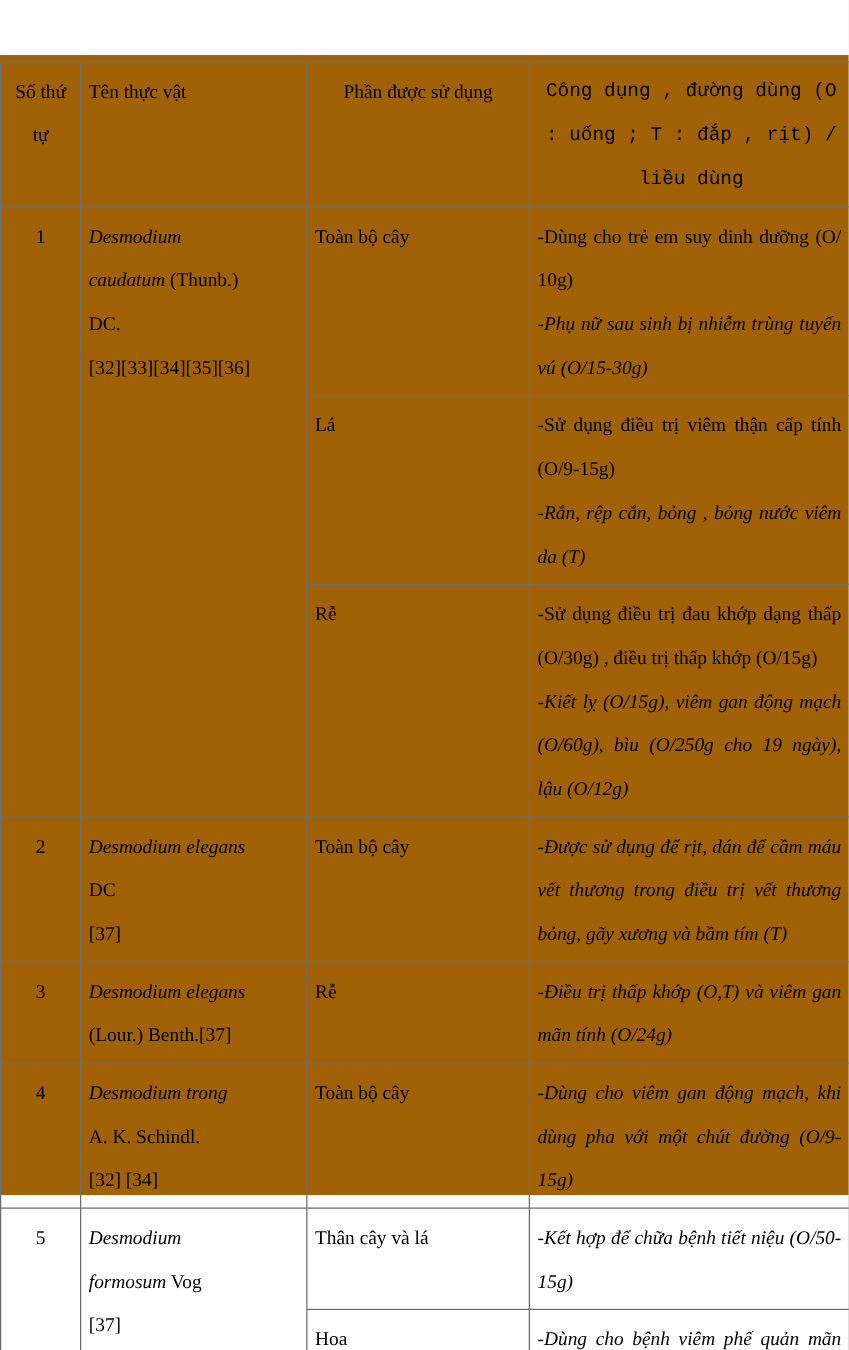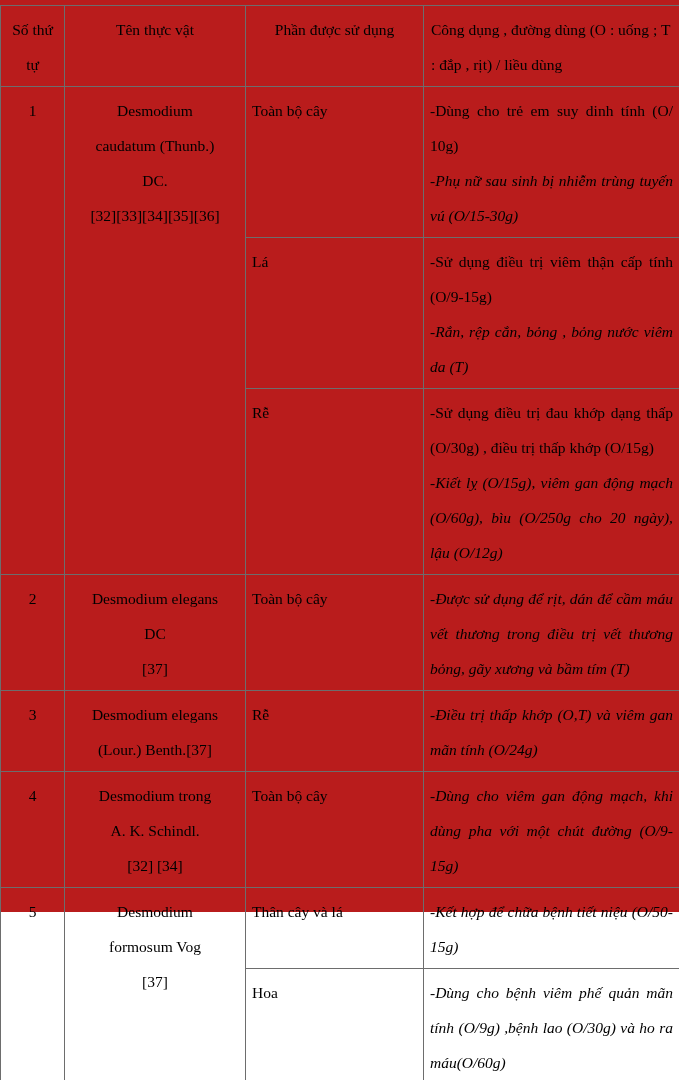--- a/index.html
+++ b/index.html
@@ -11,22 +11,23 @@
     width: 679px;
     height: 1080px;
     font-family: "Liberation Serif", "DejaVu Serif", serif;
     color: #000000;
     overflow: hidden;
   }
   .sheet {
     width: 679px;
     height: 912px;
     position: relative;
-    background: #b91c1c;
+    background: #a16207;
     box-sizing: border-box;
+    margin-top: 44px;
   }
   table.botanical {
     border-collapse: collapse;
     width: 679px;
     table-layout: fixed;
     margin: 0;
     position: absolute;
     top: 5px;
     left: 0;
   }
@@ -47,38 +48,40 @@
   col.c-use   { width: 256px; }
 
   
   .hdr td {
     text-align: center;
     line-height: 33px;
     padding-top: 7px;
     padding-bottom: 5px;
   }
   .hdr td.use-head {
-    text-align: left;
+    text-align: center;
     padding-left: 7px;
     padding-right: 4px;
+    font-family: Liberation Mono, monospace;
   }
 
   
   td.stt {
     text-align: center;
     line-height: 33px;
     padding-top: 6px;
   }
   
   td.name {
-    text-align: center;
+    text-align: left;
     line-height: 35px;
     padding-top: 6px;
   }
   td.name .sp {
+    font-style: italic;
   }
   td.name .ln {
     display: block;
     white-space: nowrap;
   }
   
   td.part {
     line-height: 35px;
     padding-top: 6px;
   }
@@ -131,36 +134,36 @@
       <tr>
         <td class="stt" rowspan="3">1</td>
         <td class="name" rowspan="3">
           <span class="ln"><span class="sp">Desmodium</span></span>
           <span class="ln"><span class="sp">caudatum</span><span> (Thunb.)</span></span>
           <span class="ln">DC.</span>
           <span class="ln">[32][33][34][35][36]</span>
         </td>
         <td class="part">Toàn bộ cây</td>
         <td class="use">
-          <p>-Dùng cho trẻ em suy dinh tính (O/ 10g)</p>
+          <p>-Dùng cho trẻ em suy dinh dưỡng (O/ 10g)</p>
           <p class="last">-Phụ nữ sau sinh bị nhiễm trùng tuyến vú (O/15-30g)</p>
         </td>
       </tr>
       <tr>
         <td class="part">Lá</td>
         <td class="use">
           <p>-Sử dụng điều trị viêm thận cấp tính (O/9-15g)</p>
           <p class="last">-Rắn, rệp cắn, bỏng , bỏng nước viêm da (T)</p>
         </td>
       </tr>
       <tr>
         <td class="part">Rễ</td>
         <td class="use">
           <p>-Sử dụng điều trị đau khớp dạng thấp (O/30g) , điều trị thấp khớp (O/15g)</p>
-          <p class="last">-Kiết lỵ (O/15g), viêm gan động mạch (O/60g), bìu (O/250g cho 20 ngày), lậu (O/12g)</p>
+          <p class="last">-Kiết lỵ (O/15g), viêm gan động mạch (O/60g), bìu (O/250g cho 19 ngày), lậu (O/12g)</p>
         </td>
       </tr>
 
       <tr>
         <td class="stt">2</td>
         <td class="name">
           <span class="ln"><span class="sp">Desmodium elegans</span></span>
           <span class="ln">DC</span>
           <span class="ln">[37]</span>
         </td>

